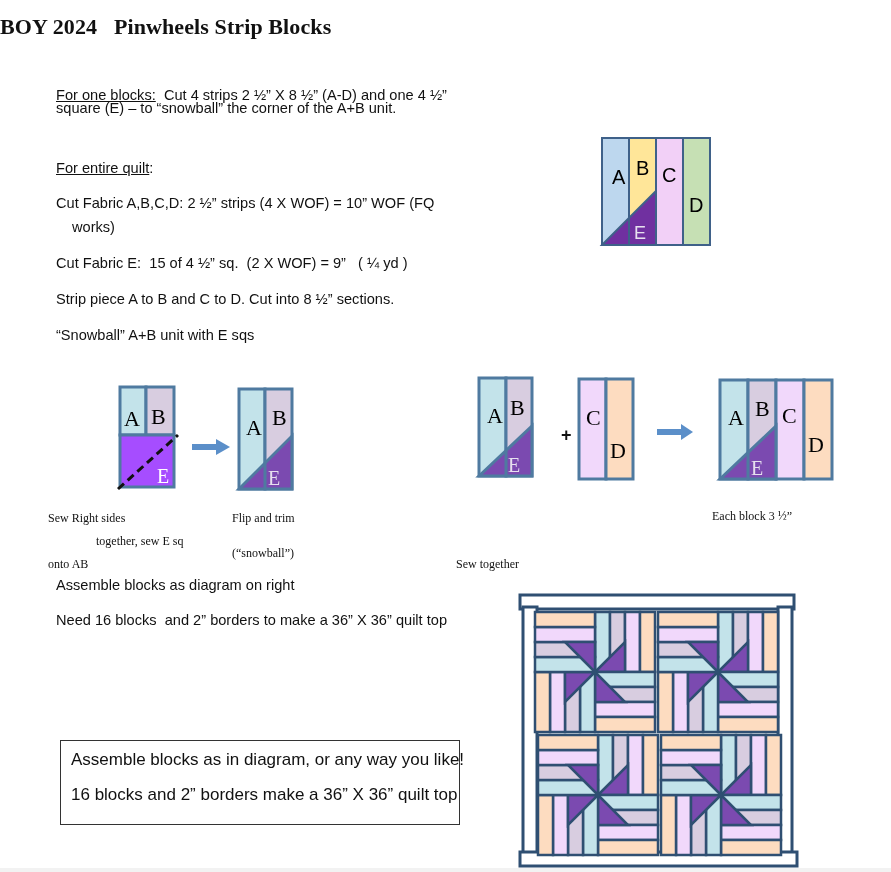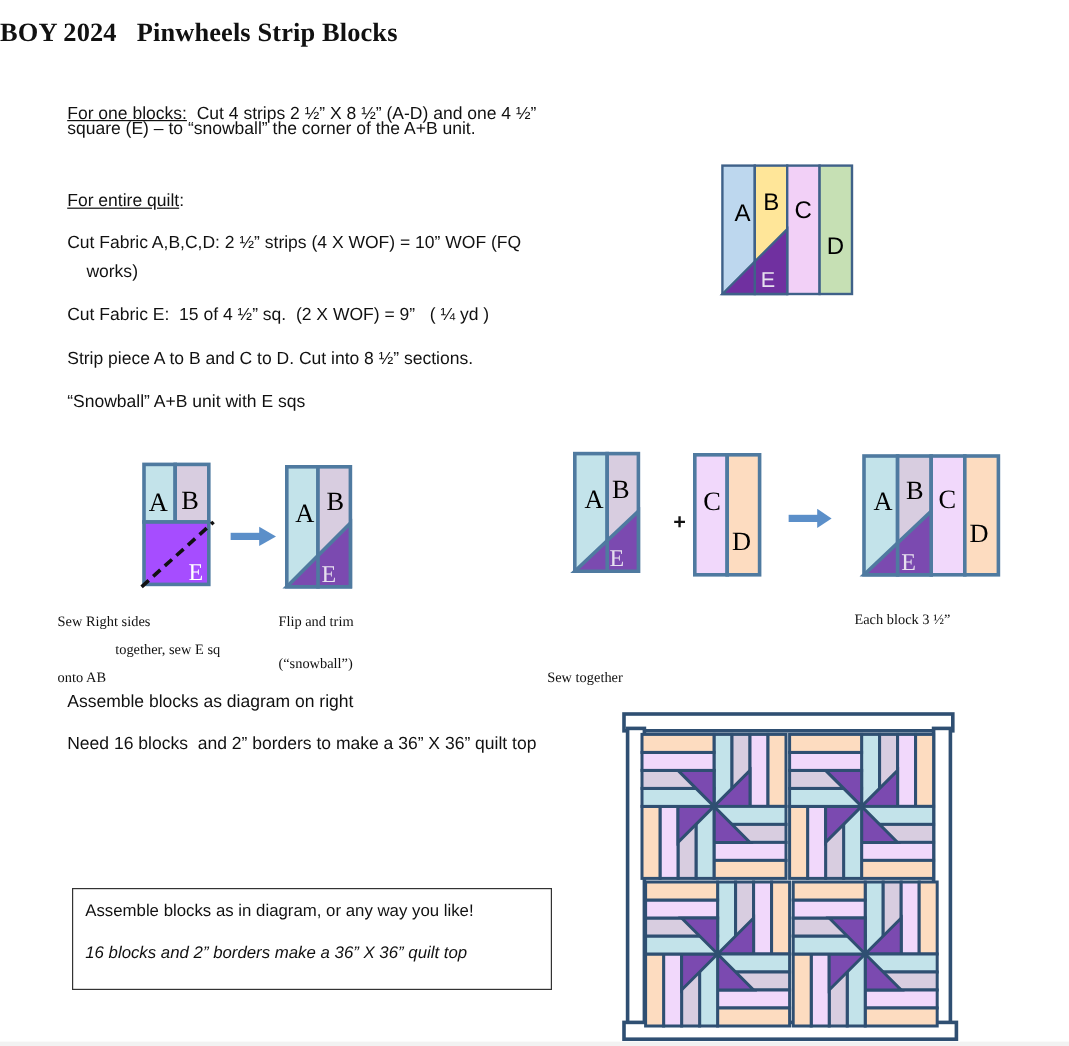--- a/index.html
+++ b/index.html
@@ -3,21 +3,21 @@
 <meta charset="utf-8">
 <style>
   html,body{margin:0;padding:0;background:#ffffff;}
   body{width:891px;height:872px;position:relative;overflow:hidden;font-family:"Liberation Sans","DejaVu Sans",sans-serif;color:#111;}
   .abs{position:absolute;}
   .title{left:0;width:777px;top:14px;font-family:"Liberation Serif","DejaVu Serif",serif;font-weight:bold;font-size:22px;letter-spacing:0.1px;white-space:pre;}
   .para{font-size:14.6px;line-height:18px;white-space:pre;}
   .u{text-decoration:underline;}
   .serif{font-family:"Liberation Serif","DejaVu Serif",serif;font-size:12px;line-height:22px;white-space:pre;}
   .note-box{left:60px;top:740px;width:400px;height:85px;border:1px solid #333;box-sizing:border-box;}
-  .note-box .line{position:absolute;left:10px;font-size:14px;white-space:pre;}
+  .note-box .line{position:absolute;left:10px;font-size:17px;white-space:pre;}
   svg text{font-family:"Liberation Serif","DejaVu Serif",serif;}
   .sans-label text{font-family:"Liberation Sans","DejaVu Sans",sans-serif;}
 </style>
 </head>
 <body>
 
 <div class="abs title">BOY 2024   Pinwheels Strip Blocks</div>
 
 <div class="abs para" style="left:56px;top:86px;"><span class="u">For one blocks:</span><span>  Cut 4 strips 2 ½” X 8 ½” (A-D) and one 4 ½”</span></div>
 <div class="abs para" style="left:56px;top:99px;">square (E) – to “snowball” the corner of the A+B unit.</div>
@@ -112,21 +112,21 @@
 <div class="abs serif" style="left:232px;top:507px;">Flip and trim</div>
 <div class="abs serif" style="left:232px;top:542px;">(“snowball”)</div>
 <div class="abs serif" style="left:456px;top:505px;margin-top:48px;">Sew together</div>
 <div class="abs serif" style="left:712px;top:505px;">Each block 3 ½”</div>
 
 <div class="abs para" style="left:56px;top:576px;">Assemble blocks as diagram on right</div>
 <div class="abs para" style="left:56px;top:611px;">Need 16 blocks  and 2” borders to make a 36” X 36” quilt top</div>
 
 <div class="abs note-box">
   <div class="line" style="top:9px;">Assemble blocks as in diagram, or any way you like!</div>
-  <div class="line" style="top:44px;font-style:italic;">16 blocks and 2” borders make a 36” X 36” quilt top</div>
+  <div class="line" style="top:44px;">16 blocks and 2” borders make a 36” X 36” quilt top</div>
 </div>
 
 <svg class="abs" style="left:515px;top:590px;" width="290" height="282" viewBox="0 0 290 282">
   <defs>
 
     <g id="blk">
       <rect x="0" y="0" width="15" height="60" fill="#c3e3ea" stroke="#2f4f72" stroke-width="2.5"></rect>
       <rect x="15" y="0" width="15" height="60" fill="#d8cde0" stroke="#2f4f72" stroke-width="2.5"></rect>
       <rect x="30" y="0" width="15" height="60" fill="#f1d8fb" stroke="#2f4f72" stroke-width="2.5"></rect>
       <rect x="45" y="0" width="15" height="60" fill="#fddcc0" stroke="#2f4f72" stroke-width="2.5"></rect>

